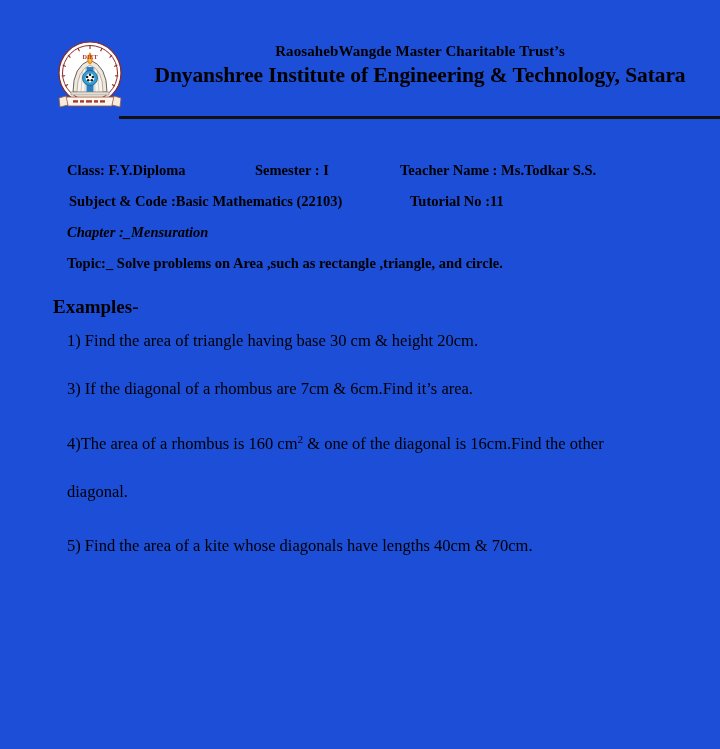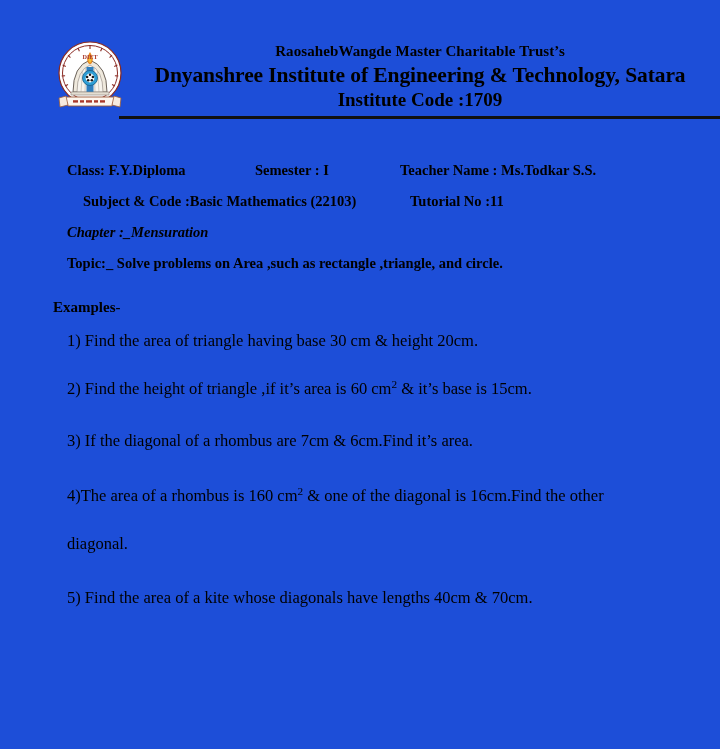--- a/index.html
+++ b/index.html
@@ -96,31 +96,31 @@
     white-space: nowrap;
   }
   .meta-row .cell {
     position: absolute;
     top: 0;
     line-height: 20px;
   }
   .c-class     { left: 67px; }
   .c-semester  { left: 255px; }
   .c-teacher   { left: 400px; }
-  .c-subject   { left: 83px; text-align: center; }
+  .c-subject   { left: 69px; text-align: center; }
   .c-tutorial  { left: 410px; }
   .c-chapter   { left: 67px; font-style: italic; }
   .c-topic     { left: 67px; }
 
   
   .examples-label {
     position: absolute;
     left: 53px;
     top: 297px;
-    font-size: 15px;
+    font-size: 19px;
     font-weight: bold;
     line-height: 20px;
   }
 
   .qlist {
     position: absolute;
     left: 0;
     top: 330px;
     width: 720px;
   }
@@ -209,21 +209,20 @@
           <rect x="45" y="60.2" width="5" height="2.4"></rect>
         </g>
 
         <text x="35" y="18.5" font-family="Liberation Serif, serif" font-size="6.2" font-weight="bold" fill="#a8382b" text-anchor="middle">DIET</text>
       </svg>
     </div>
 
     <div class="header-text">
       <div class="trust-line">RaosahebWangde Master Charitable Trust’s</div>
       <div class="institute-line">Dnyanshree Institute of Engineering &amp; Technology, Satara</div>
-      <div class="code-line">Institute Code :1709</div>
     </div>
 
     <div class="header-rule"></div>
   </div>
 
   <div class="meta">
 
     <div class="meta-row">
       <span class="cell c-class">Class: F.Y.Diploma</span>
       <span class="cell c-semester">Semester :  I</span>
@@ -247,25 +246,20 @@
   <div class="examples-label">Examples-</div>
 
   <div class="qlist">
 
     <div class="qitem" style="height:48px;">
       <span class="qtext" style="left:67px;">
         <span>1) Find the area of triangle having  base 30 cm &amp; height 20cm.</span><sup></sup><span></span>
       </span>
     </div>
 
-    <div class="qitem" style="height:52px;">
-      <span class="qtext" style="left:67px;">
-        <span>2) Find the height of triangle ,if  it’s area is 60 cm</span><sup>2</sup><span>  &amp; it’s base is 15cm.</span>
-      </span>
-    </div>
 
     <div class="qitem" style="height:55px;">
       <span class="qtext" style="left:67px;text-align:right;">
         <span>3) If the diagonal of a rhombus are 7cm &amp; 6cm.Find it’s area.</span><sup></sup><span></span>
       </span>
     </div>
 
     <div class="qitem" style="height:48px;">
       <span class="qtext" style="left:67px;">
         <span> 4)The area of a rhombus is 160 cm</span><sup>2</sup><span> &amp; one of the diagonal is 16cm.Find the other</span>

